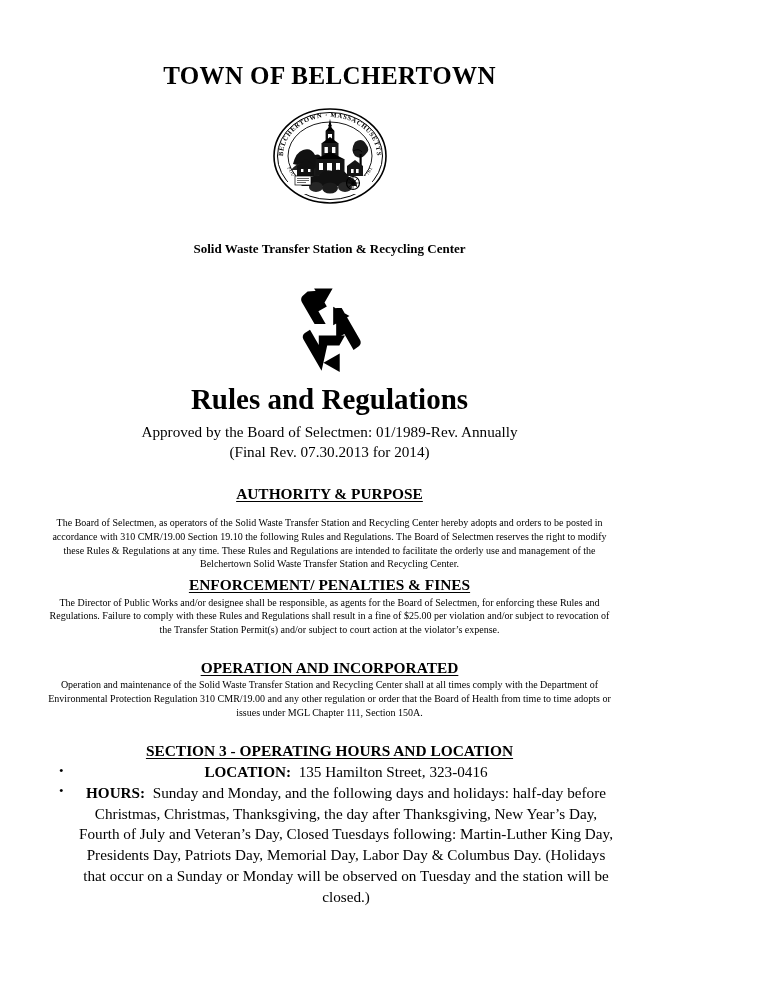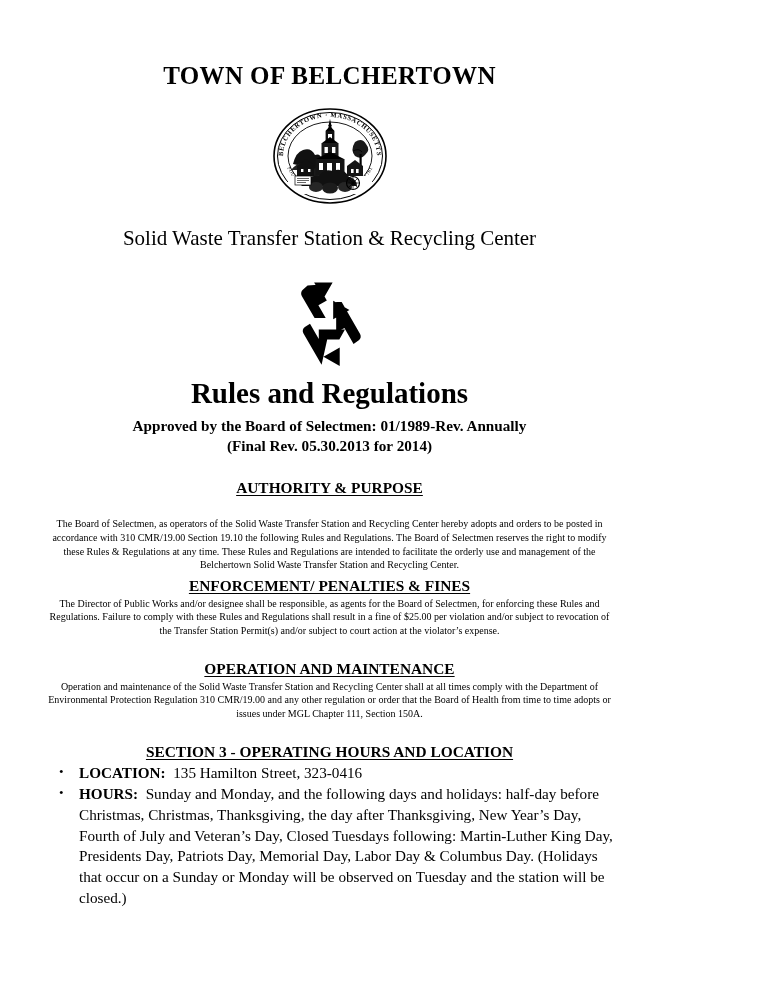--- a/index.html
+++ b/index.html
@@ -38,42 +38,42 @@
   }
   .seal-wrap {
     margin: 14px auto 0;
     width: 126px;
     height: 104px;
     display: block;
   }
   .seal-wrap svg { display: block; }
 
   .subtitle {
-    font-size: 21px;
-    font-weight: normal;
-    margin: 18px 0 0;
+    font-size: 13px;
+    font-weight: bold;
+    margin: 34px 0 0;
     line-height: 1.15;
   }
 
   .recycle-wrap {
     margin: 32px auto 0;
     width: 96px;
     height: 86px;
   }
   .recycle-wrap svg { display: block; }
 
   .main-heading {
     font-size: 29px;
     font-weight: bold;
     margin: 10px 0 4px;
     line-height: 1.1;
   }
   .approved-line {
     font-size: 15.2px;
-    font-weight: bold;
+    font-weight: normal;
     margin: 6px 0 0;
     line-height: 1.32;
   }
 
   
   .section {
     margin-top: 17px;
   }
   .section-heading {
     text-align: center;
@@ -87,38 +87,39 @@
   .section-heading.tight { margin-bottom: 0; }
 
   .body-text {
     font-size: 10px;
     line-height: 1.365;
     text-align: center;
     margin: 0;
   }
 
   
-  .section.authority .section-heading { margin-bottom: 19px; }
+  .section.authority .section-heading { margin-bottom: 11px; }
   .section.authority { margin-top: 22px; }
   .section.enforcement { margin-top: 4px; }
   .section.operation { margin-top: 21px; }
   .section.section1 { margin-top: 22px; }
 
   
   ul.bullets {
     list-style: none;
     margin: 0;
     padding: 0;
   }
   ul.bullets > li {
     position: relative;
     padding-left: 20px;
     margin: 0 0 0 13px;
     font-size: 15.2px;
     line-height: 1.365;
+    text-align: center;
   }
   ul.bullets > li::before {
     content: "\2022";
     position: absolute;
     left: 0;
     top: -0.5px;
     font-size: 13px;
     line-height: inherit;
   }
   ul.bullets .lbl {
@@ -219,35 +220,35 @@
 
           <path d="M41.0 88.6 L21.5 54.8 C20.2 52.5 20.9 49.6 23.1 48.2 L28.6 44.6 L38.0 61.0 L38.0 50.8 L66.0 50.8 L60.0 61.4 L47.0 61.4 Z
                    M60.4 89.8 L43.0 80.0 L60.4 70.2 Z"></path>
         </g>
       </svg>
     </div>
 
     <h2 class="main-heading">Rules and Regulations</h2>
 
     <div class="approved-line">Approved by the Board of Selectmen:  01/1989-Rev. Annually</div>
-    <div class="approved-line" style="margin-top:0;">(Final Rev. 05.30.2013 for 2014)</div>
+    <div class="approved-line" style="margin-top:0;">(Final Rev. 07.30.2013 for 2014)</div>
   </div>
 
   <div class="section authority">
     <div class="section-heading">AUTHORITY &amp; PURPOSE</div>
     <p class="body-text">The Board of Selectmen, as operators of the Solid Waste Transfer Station and Recycling Center hereby adopts and orders to be posted in accordance with 310 CMR/19.00 Section 19.10 the following Rules and Regulations. The Board of Selectmen reserves the right to modify these Rules &amp; Regulations at any time. These Rules and Regulations are intended to facilitate the orderly use and management of the Belchertown Solid Waste Transfer Station and Recycling Center.</p>
   </div>
 
   <div class="section enforcement">
     <div class="section-heading tight">ENFORCEMENT/ PENALTIES &amp; FINES</div>
     <p class="body-text">The Director of Public Works and/or designee shall be responsible, as agents for the Board of Selectmen, for enforcing these Rules and Regulations. Failure to comply with these Rules and Regulations shall result in a fine of $25.00 per violation and/or subject to revocation of the Transfer Station Permit(s) and/or subject to court action at the violator’s expense.</p>
   </div>
 
   <div class="section operation">
-    <div class="section-heading tight">OPERATION AND MAINTENANCE</div>
+    <div class="section-heading tight">OPERATION AND INCORPORATED</div>
     <p class="body-text">Operation and maintenance of the Solid Waste Transfer Station and Recycling Center shall at all times comply with the Department of Environmental Protection Regulation 310 CMR/19.00 and any other regulation or order that the Board of Health from time to time adopts or issues under MGL Chapter 111, Section 150A.</p>
   </div>
 
   <div class="section section1">
     <div class="section-heading tight">SECTION 3 - OPERATING HOURS AND LOCATION</div>
 
     <ul class="bullets">
       <li>
         <span class="lbl">LOCATION:</span>&nbsp;
         <span>135 Hamilton Street, 323-0416</span>

